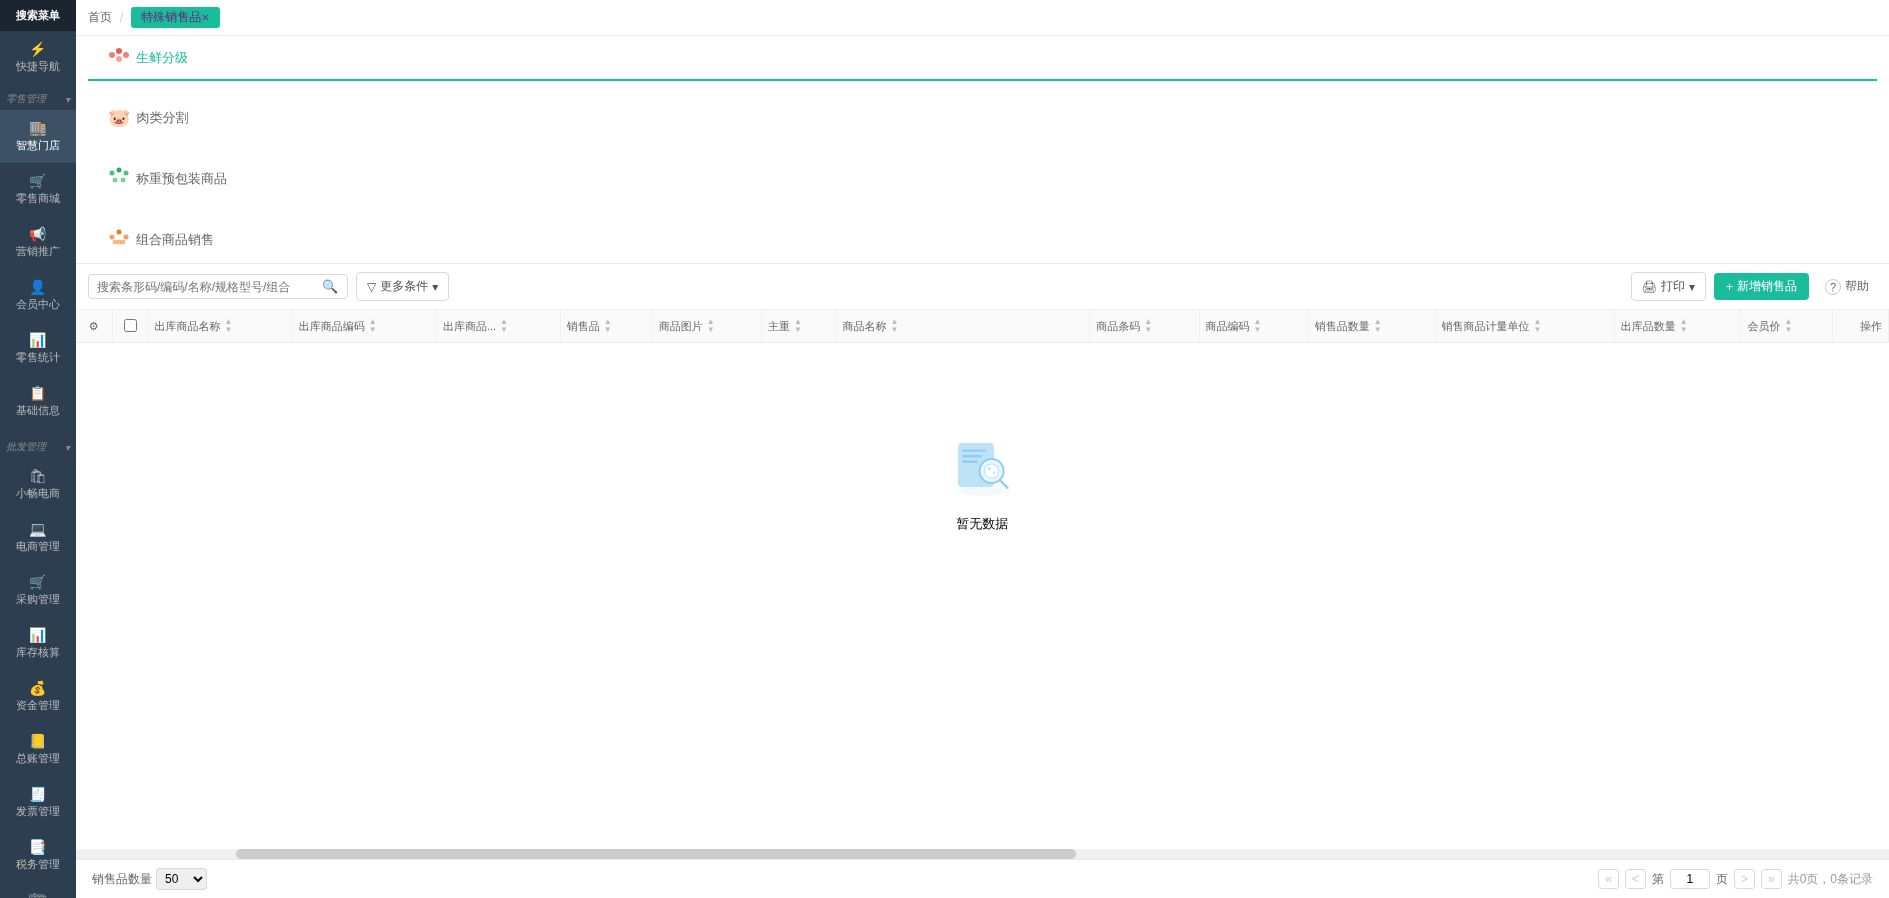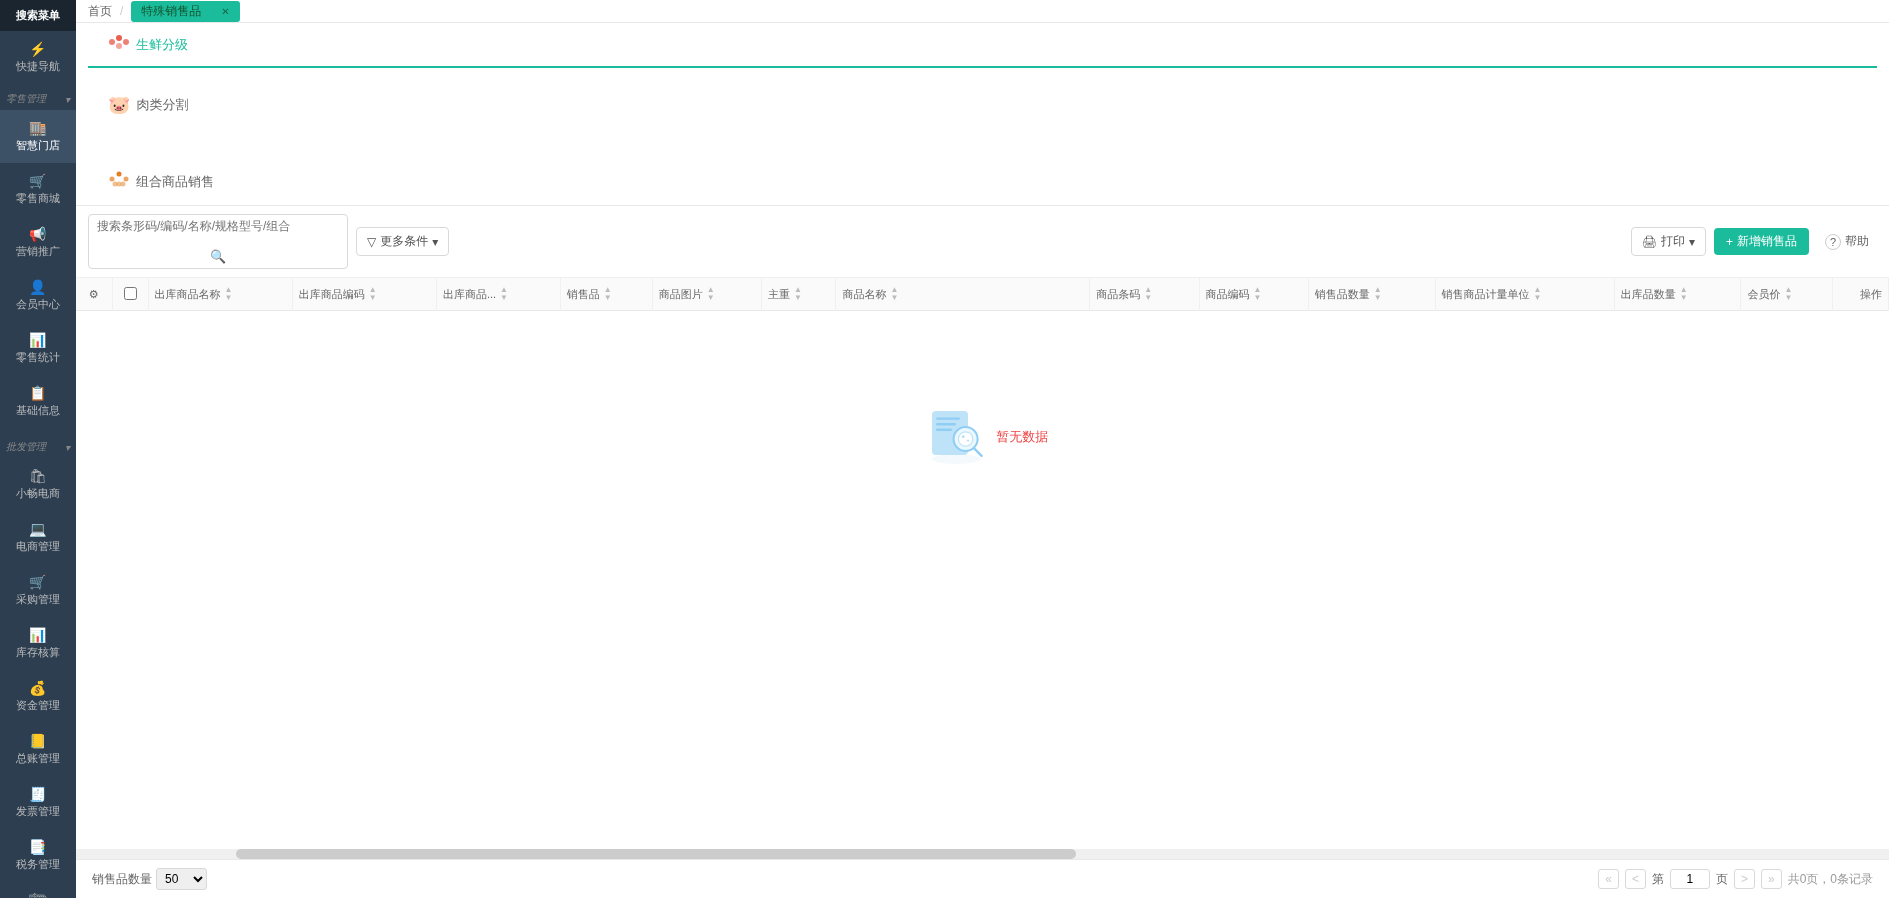--- a/index.html
+++ b/index.html
@@ -65,40 +65,40 @@
       display: flex;
       flex-direction: column;
       overflow: hidden;
     }
 
     
     #topbar {
       background: #fff;
       border-bottom: 1px solid #e8e8e8;
       padding: 0 12px;
-      height: 23px;
+      height: 36px;
       display: flex;
       align-items: center;
       gap: 8px;
     }
     .breadcrumb-home {
       color: #666;
       font-size: 12px;
       cursor: pointer;
     }
     .breadcrumb-sep { color: #ccc; font-size: 12px; }
     .breadcrumb-current {
       background: #1abc9c;
-      color: #14532d;
+      color: #701a75;
       padding: 2px 10px;
       border-radius: 3px;
       font-size: 12px;
       display: flex;
       align-items: center;
-      gap: 20px;
+      gap: 0;
     }
     .breadcrumb-current .close-x { cursor: pointer; font-size: 10px; opacity: 0.8; }
 
     
     #tab-strip {
       background: #fff;
       border-bottom: 1px solid #e8e8e8;
       display: flex;
       padding: 0 12px;
       gap: 0;
@@ -139,22 +139,21 @@
       gap: 8px;
       border-bottom: 1px solid #f0f0f0;
     }
     .search-box {
       display: flex;
       align-items: center;
       border: 1px solid #d9d9d9;
       border-radius: 4px;
       padding: 4px 8px;
       width: 260px;
-      gap: 16px;
-      flex-direction: column;
+      gap: 4px;
     }
     .search-box input {
       border: none;
       outline: none;
       font-size: 12px;
       color: #666;
       width: 100%;
       background: transparent;
     }
     .search-box .search-icon { color: #bbb; font-size: 13px; cursor: pointer; }
@@ -244,25 +243,25 @@
       color: #bbb;
       font-size: 8px;
     }
     .th-inner { display: flex; align-items: center; gap: 2px; }
     .checkbox-th { width: 36px; text-align: center; }
     .settings-th { width: 36px; text-align: center; }
 
     
     .empty-state {
       display: flex;
-      flex-direction: row;
+      flex-direction: column;
       align-items: center;
       justify-content: center;
       padding: 80px 0;
-      color: #ef4444;
+      color: #000000;
       font-size: 13px;
     }
     .empty-icon {
       width: 80px;
       height: 80px;
       margin-bottom: 12px;
     }
 
     
     #footer {
@@ -440,20 +439,32 @@
         </svg>
       </span>
       <span>生鲜分级</span>
     </div>
     <div class="tab-divider"></div>
     <div class="tab-item">
       <span class="tab-icon tab-icon-flesh">🐷</span>
       <span>肉类分割</span>
     </div>
     <div class="tab-divider"></div>
+    <div class="tab-item">
+      <span class="tab-icon tab-icon-scale">
+        <svg width="22" height="18" viewBox="0 0 22 18" fill="none">
+          <circle cx="4" cy="6" r="2.5" fill="#27ae60" opacity="0.8"></circle>
+          <circle cx="11" cy="3" r="2.5" fill="#27ae60"></circle>
+          <circle cx="18" cy="6" r="2.5" fill="#27ae60" opacity="0.8"></circle>
+          <circle cx="7" cy="13" r="2.5" fill="#27ae60" opacity="0.6"></circle>
+          <circle cx="15" cy="13" r="2.5" fill="#27ae60" opacity="0.6"></circle>
+        </svg>
+      </span>
+      <span>称重预包装商品</span>
+    </div>
     <div class="tab-divider"></div>
     <div class="tab-item">
       <span class="tab-icon" style="color:#e67e22;">
         <svg width="22" height="18" viewBox="0 0 22 18" fill="none">
           <circle cx="4" cy="9" r="2.5" fill="#e67e22" opacity="0.7"></circle>
           <circle cx="11" cy="4" r="2.5" fill="#e67e22"></circle>
           <circle cx="18" cy="9" r="2.5" fill="#e67e22" opacity="0.7"></circle>
           <circle cx="7" cy="14" r="2.5" fill="#e67e22" opacity="0.5"></circle>
           <circle cx="15" cy="14" r="2.5" fill="#e67e22" opacity="0.5"></circle>
           <circle cx="11" cy="14" r="2.5" fill="#e67e22" opacity="0.5"></circle>

